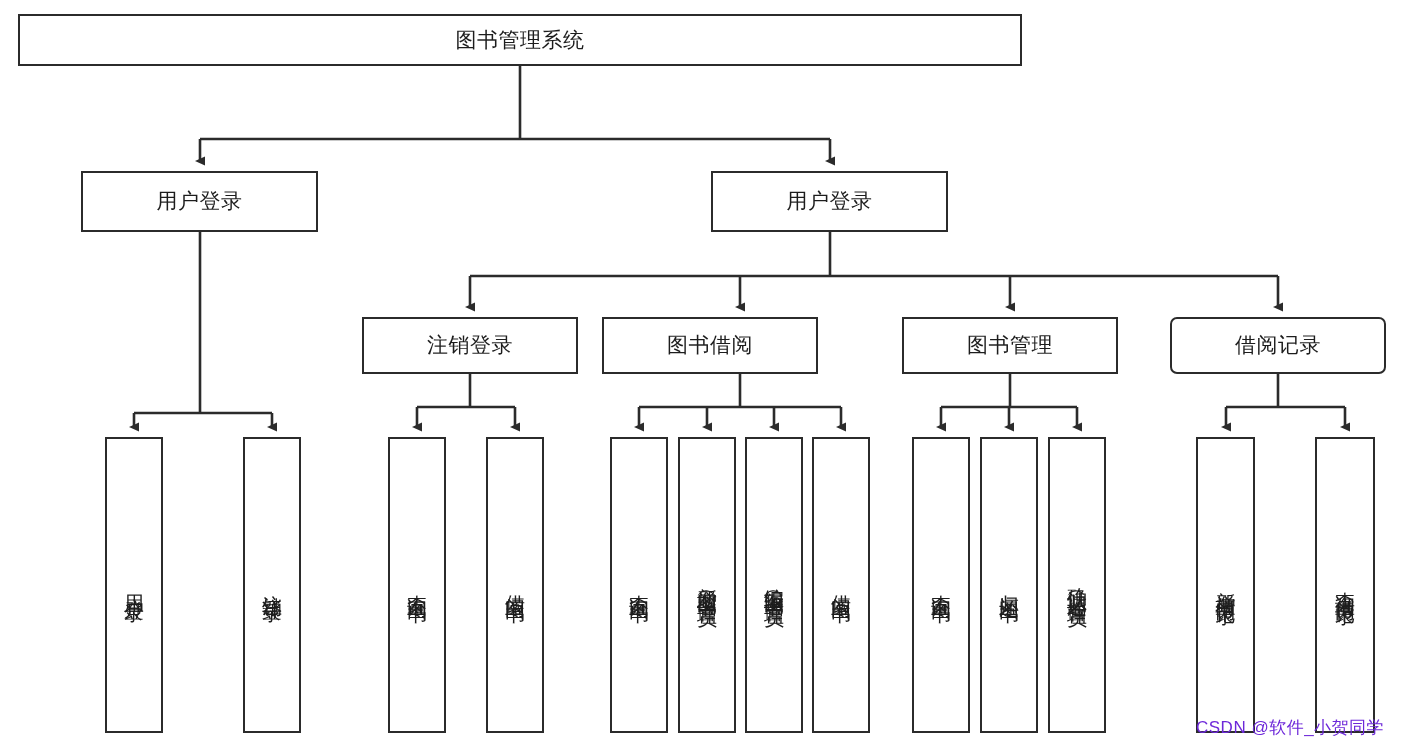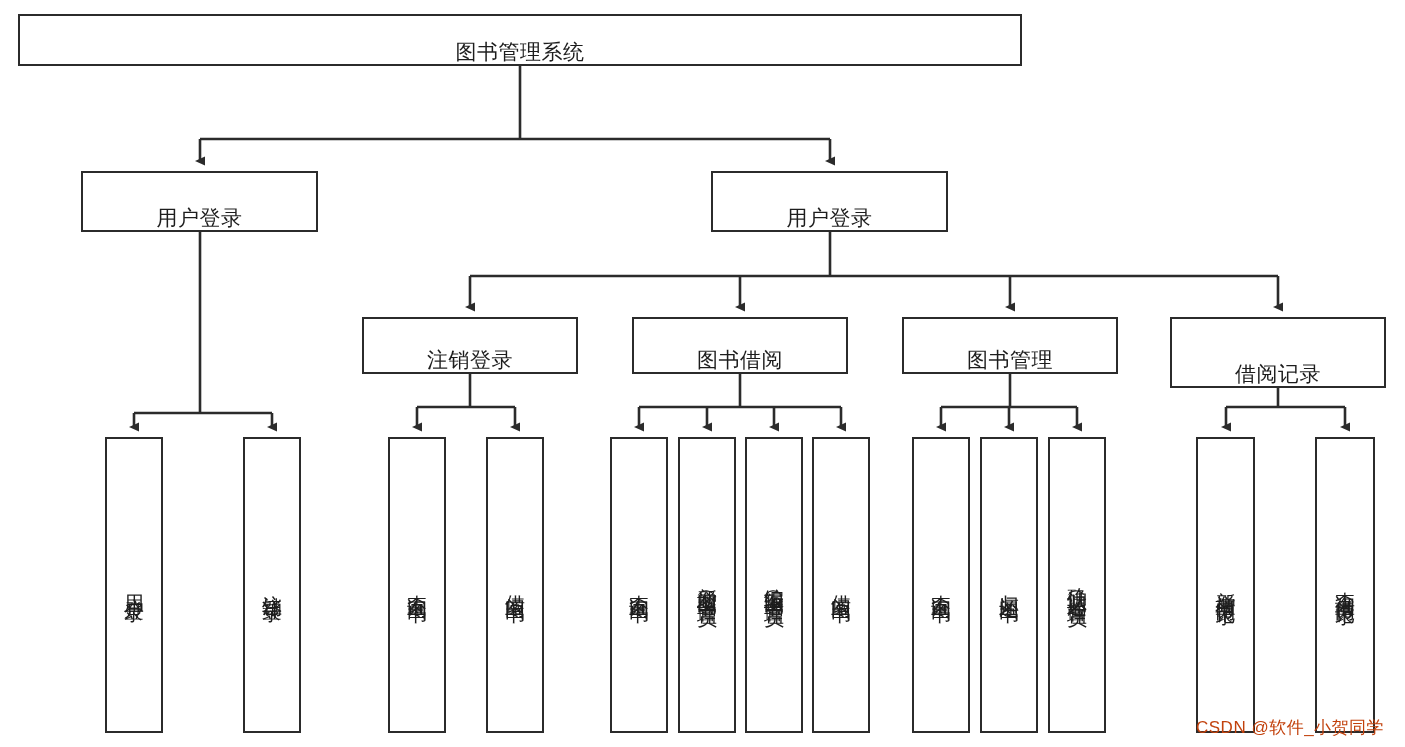--- a/index.html
+++ b/index.html
@@ -25,21 +25,21 @@
     width: 1405px;
     height: 747px;
     pointer-events: none;
   }
   .node {
     position: absolute;
     box-sizing: border-box;
     background: #ffffff;
     border: 2px solid #2b2b2b;
     display: flex;
-    align-items: flex-end;
+    align-items: center;
     justify-content: center;
     color: #1d1d1d;
   }
   .node.horizontal .node-label {
     font-size: 21px;
     line-height: 1.15;
     letter-spacing: 0.5px;
     white-space: nowrap;
   }
   .node.vertical {
@@ -117,27 +117,27 @@
       </div>
       <div class="node horizontal" style="left: 81px; top: 171px; width: 237px; height: 61px;">
         <span class="node-label">用户登录</span>
       </div>
       <div class="node horizontal" style="left: 711px; top: 171px; width: 237px; height: 61px;">
         <span class="node-label">用户登录</span>
       </div>
       <div class="node horizontal" style="left: 362px; top: 317px; width: 216px; height: 57px;">
         <span class="node-label">注销登录</span>
       </div>
-      <div class="node horizontal" style="left: 632px; top: 317px; width: 216px; height: 57px;">
+      <div class="node horizontal" style="left: 602px; top: 317px; width: 216px; height: 57px;">
         <span class="node-label">图书借阅</span>
       </div>
       <div class="node horizontal" style="left: 902px; top: 317px; width: 216px; height: 57px;">
         <span class="node-label">图书管理</span>
       </div>
-      <div class="node horizontal" style="left: 1170px; top: 317px; width: 216px; height: 71px;">
+      <div class="node horizontal" style="left: 1170px; top: 317px; width: 216px; height: 57px; border-radius: 7px;">
         <span class="node-label">借阅记录</span>
       </div>
       <div class="node vertical" style="left: 105px; top: 437px; width: 58px; height: 296px;">
         <span class="node-label">用户登录</span>
       </div>
       <div class="node vertical" style="left: 243px; top: 437px; width: 58px; height: 296px;">
         <span class="node-label">注销登录</span>
       </div>
       <div class="node vertical" style="left: 388px; top: 437px; width: 58px; height: 296px;">
         <span class="node-label">查询图书</span>
@@ -167,14 +167,14 @@
         <span class="node-label">确认归还（管理员）</span>
       </div>
       <div class="node vertical" style="left: 1196px; top: 437px; width: 59px; height: 296px;">
         <span class="node-label">新增借阅记录</span>
       </div>
       <div class="node vertical" style="left: 1315px; top: 437px; width: 60px; height: 296px;">
         <span class="node-label">查询借阅记录</span>
       </div>
     </div>
 
-  <div class="watermark" style="left: 1196px; top: 716px; color: #c2410c;">CSDN @软件_小贺同学</div>
+  <div class="watermark" style="left: 1196px; top: 716px; color: #6d28d9;">CSDN @软件_小贺同学</div>
 </div>
 
 </body></html>

